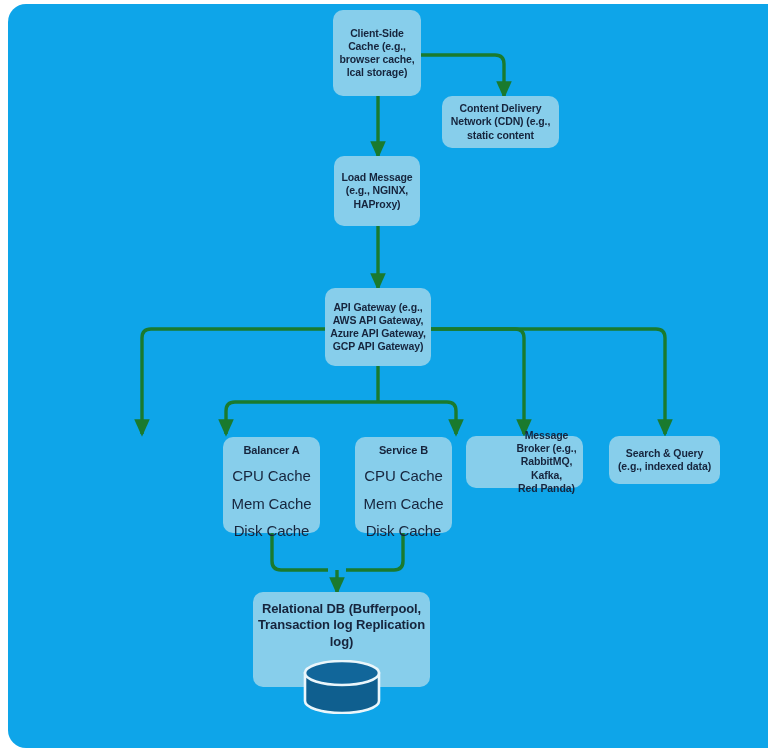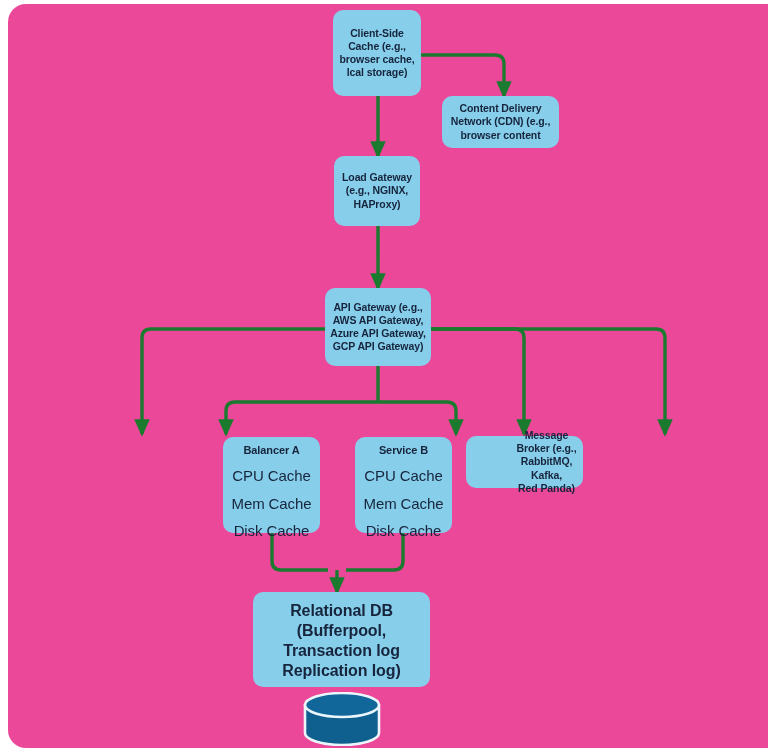--- a/index.html
+++ b/index.html
@@ -13,21 +13,21 @@
     height: 756px;
     overflow: hidden;
     font-family: "Liberation Sans", sans-serif;
   }
   #canvas {
     position: absolute;
     left: 8px;
     top: 4px;
     width: 760px;
     height: 744px;
-    background: #ec4899;
+    background: #0ea5e9;
     border-radius: 18px 0 0 18px;
     overflow: hidden;
   }
   #svg-layer {
     position: absolute;
     left: 0;
     top: 0;
     width: 760px;
     height: 744px;
   }
@@ -60,21 +60,21 @@
     margin-top: 7px;
     margin-bottom: 4px;
   }
   .svc-item {
     font-weight: normal;
     font-size: 15px;
     line-height: 1.85;
   }
   .db-title {
     font-weight: bold;
-    font-size: 16px;
+    font-size: 13px;
     margin-top: 9px;
     white-space: pre-line;
   }
   .db-cyl {
     position: relative;
     width: 86px;
     height: 54px;
     margin-top: 10px;
   }
 </style>
@@ -121,25 +121,25 @@
   <div class="node centered" style="left:325px; top:6px; width:88px; height:86px;">
     <div class="node-title">Client-Side
 Cache (e.g.,
 browser cache,
 lcal storage)</div>
   </div>
 
   <div class="node centered" style="left:434px; top:92px; width:117px; height:52px;">
     <div class="node-title">Content Delivery
 Network (CDN) (e.g.,
-browser content</div>
+static content</div>
   </div>
 
   <div class="node centered" style="left:326px; top:152px; width:86px; height:70px;">
-    <div class="node-title">Load Gateway
+    <div class="node-title">Load Message
 (e.g., NGINX,
 HAProxy)</div>
   </div>
 
   <div class="node centered" style="left:317px; top:284px; width:106px; height:78px;text-align:center;">
     <div class="node-title">API Gateway (e.g.,
 AWS API Gateway,
 Azure API Gateway,
 GCP API Gateway)</div>
   </div>
@@ -158,20 +158,24 @@
     <div class="svc-item">Mem Cache</div>
     <div class="svc-item">Disk Cache</div>
   </div>
 
   <div class="node centered" style="left:458px; top:432px; width:117px; height:52px;padding-left:44px;">
     <div class="node-title">Message Broker (e.g.,
 RabbitMQ, Kafka,
 Red Panda)</div>
   </div>
 
+  <div class="node centered" style="left:601px; top:432px; width:111px; height:48px;">
+    <div class="node-title">Search &amp; Query
+(e.g., indexed data)</div>
+  </div>
 
   <div class="node" style="left:245px; top:588px; width:177px; height:95px;">
     <div class="db-title">Relational DB (Bufferpool,
 Transaction log Replication log)</div>
     <div class="db-cyl">
       <svg viewBox="0 0 86 54" width="86" height="54" xmlns="http://www.w3.org/2000/svg">
         <path d="M 6,13 L 6,41 A 37,12 0 0 0 80,41 L 80,13 Z" fill="#0f5f8f" stroke="#eaf6fb" stroke-width="2.6"></path>
         <ellipse cx="43" cy="13" rx="37" ry="12" fill="#11669a" stroke="#eaf6fb" stroke-width="2.6"></ellipse>
       </svg>
     </div>

